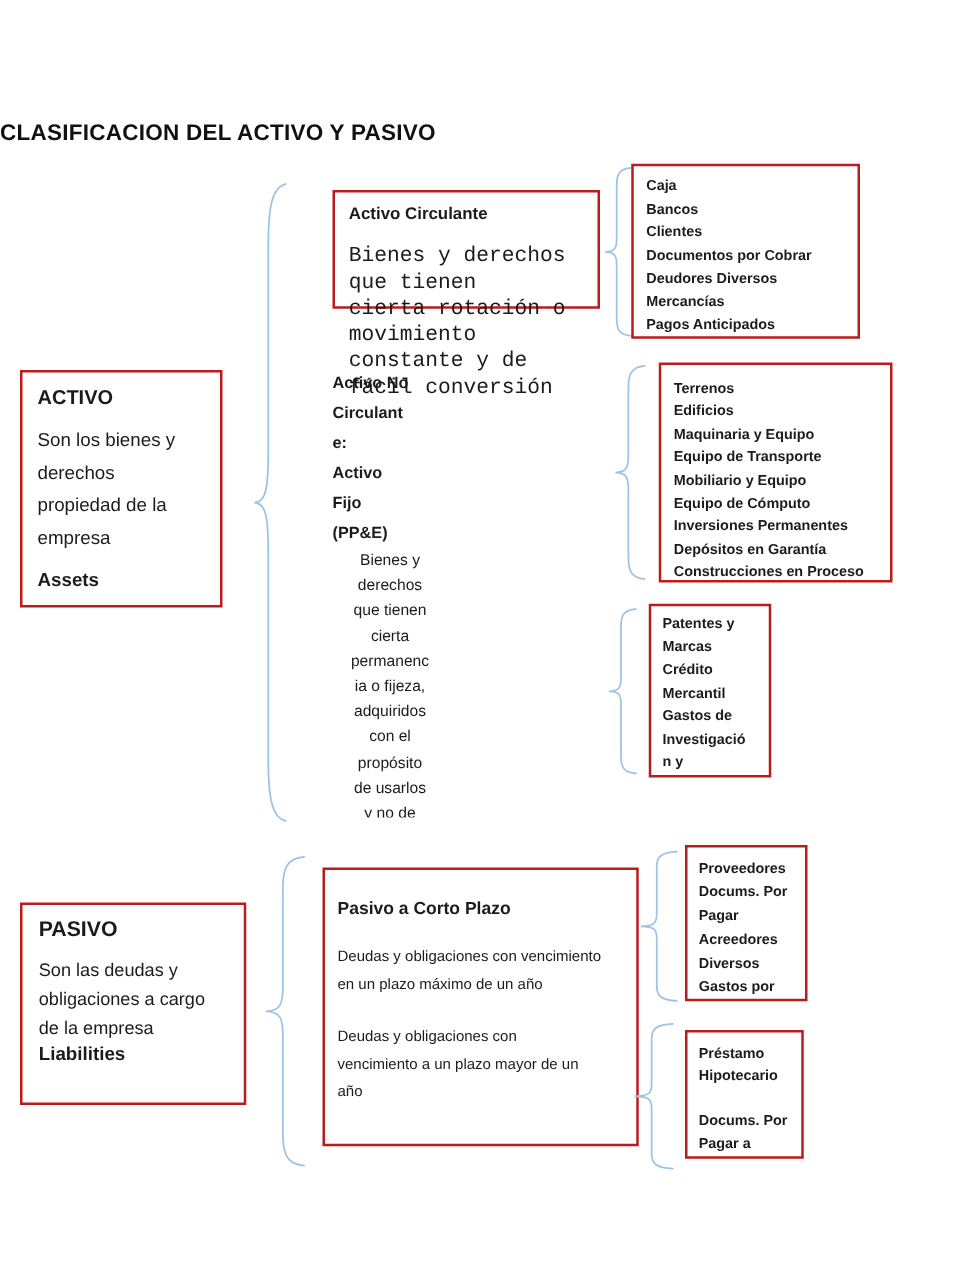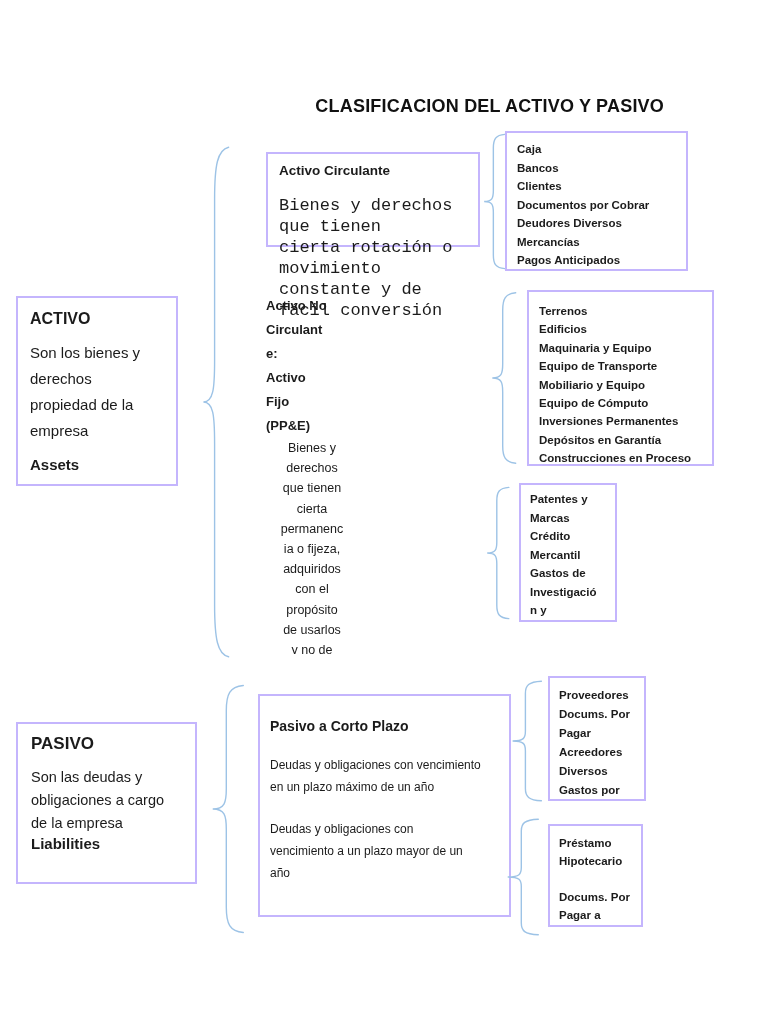--- a/index.html
+++ b/index.html
@@ -1,24 +1,24 @@
 <!DOCTYPE html>
 <html><head>
 <meta charset="utf-8">
 <style>
   html,body{margin:0;padding:0;background:#ffffff;}
   #page{
     position:relative;width:768px;height:1024px;background:#ffffff;overflow:hidden;
     font-family:"Liberation Sans",sans-serif;color:#1b1b1b;
   }
   .abs{position:absolute;box-sizing:border-box;}
-  .box{position:absolute;box-sizing:border-box;border:2px solid #c4b5fd;background:#fff;}
+  .box{position:absolute;box-sizing:border-box;border:2px solid #b91c1c;background:#fff;}
   .pre{white-space:pre-line;}
   #page-title{
-    position:absolute;top:96px;left:0;width:664px;text-align:right;
+    position:absolute;top:96px;left:0;width:664px;text-align:left;
     font-size:18px;font-weight:bold;color:#111;letter-spacing:.2px;
   }
   
   #box-activo{left:16px;top:296px;width:162px;height:190px;padding:12px 12px;}
   #box-activo .h{font-size:16px;font-weight:bold;}
   #box-activo .body{margin-top:12px;font-size:15px;line-height:26px;}
   #box-activo .eng{margin-top:12px;font-size:15px;font-weight:bold;}
   
   #box-circulante{left:266px;top:152px;width:214px;height:95px;padding:9px 11px;}
   #box-circulante .h{font-size:13.5px;font-weight:bold;}

